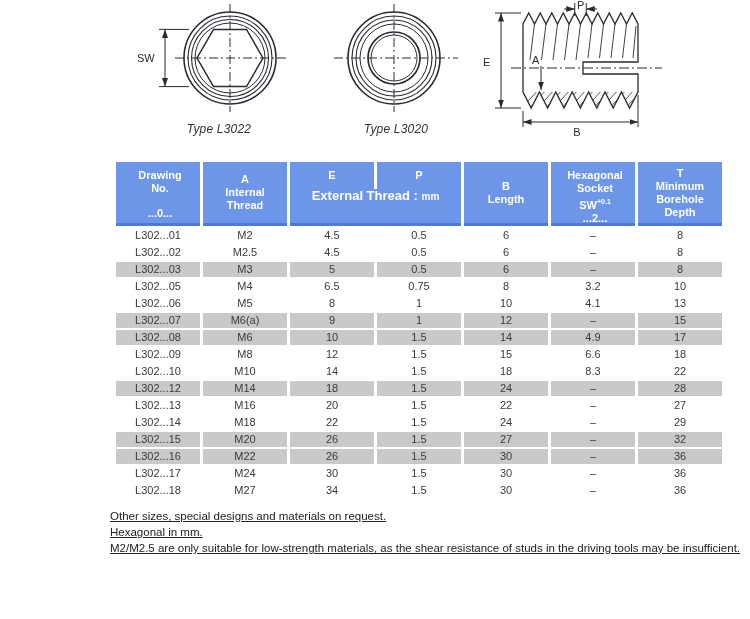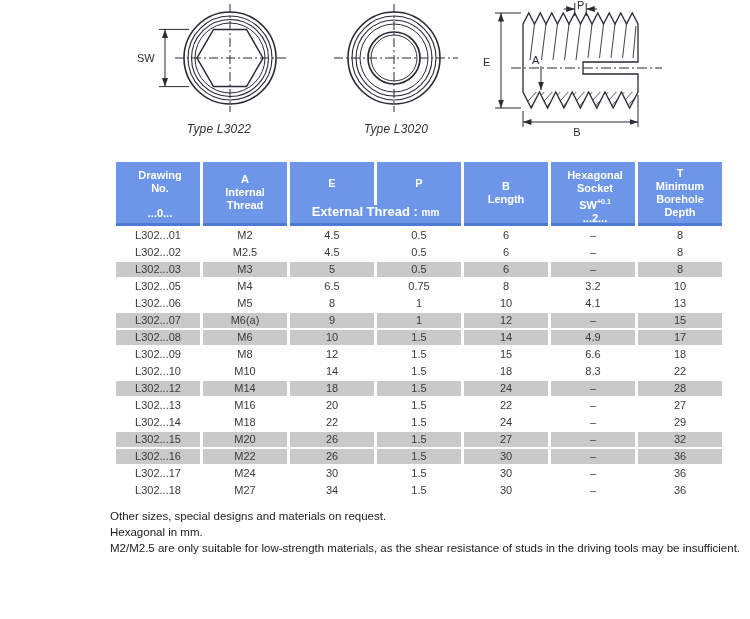--- a/index.html
+++ b/index.html
@@ -47,37 +47,37 @@
   }
   .th-flex { display:flex; flex-direction:column; justify-content:space-between; height:61px; padding:7px 2px 3px 6px; }
   .th-center { display:flex; flex-direction:column; justify-content:center; height:61px; padding:2px; }
   .th-code { font-size:11px; }
   .tol { font-size:7px; vertical-align:super; font-weight:bold; }
   .ep-wrap { display:flex; flex-direction:column; height:61px; }
   .ep-top { display:flex; flex:1; align-items:center; }
   .ep-half { flex:1; }
   .ep-half + .ep-half { border-left:3px solid #ffffff; align-self:stretch; display:flex; align-items:center; justify-content:center; }
   .ep-half:first-child { align-self:stretch; display:flex; align-items:center; justify-content:center; }
-  .ep-span { font-size:13px; padding-bottom:4px; font-weight:bold; }
+  .ep-span { font-size:13px; padding-bottom:20px; font-weight:bold; }
   .ep-span .unit { font-size:10px; font-weight:bold; }
 
   table.spec td {
     font-size:11px;
     text-align:center;
     height:15px;
     line-height:15px;
     padding:0;
     background:#ffffff;
     color:#3a3a3a;
   }
   table.spec tr.shaded td { background:#c9c9c9; }
 
   
   .footer { margin:8px 0 0 110px; font-size:11.5px; color:#222; }
-  .footer div { line-height:16px; }
+  .footer div { line-height:16px;text-decoration:underline; }
 </style>
 </head>
 <body>
 
 <div class="page">
 
   <div class="drawings">
 
     <figure class="fig fig-l3022">
       <svg width="172" height="120" viewBox="0 0 172 120">

